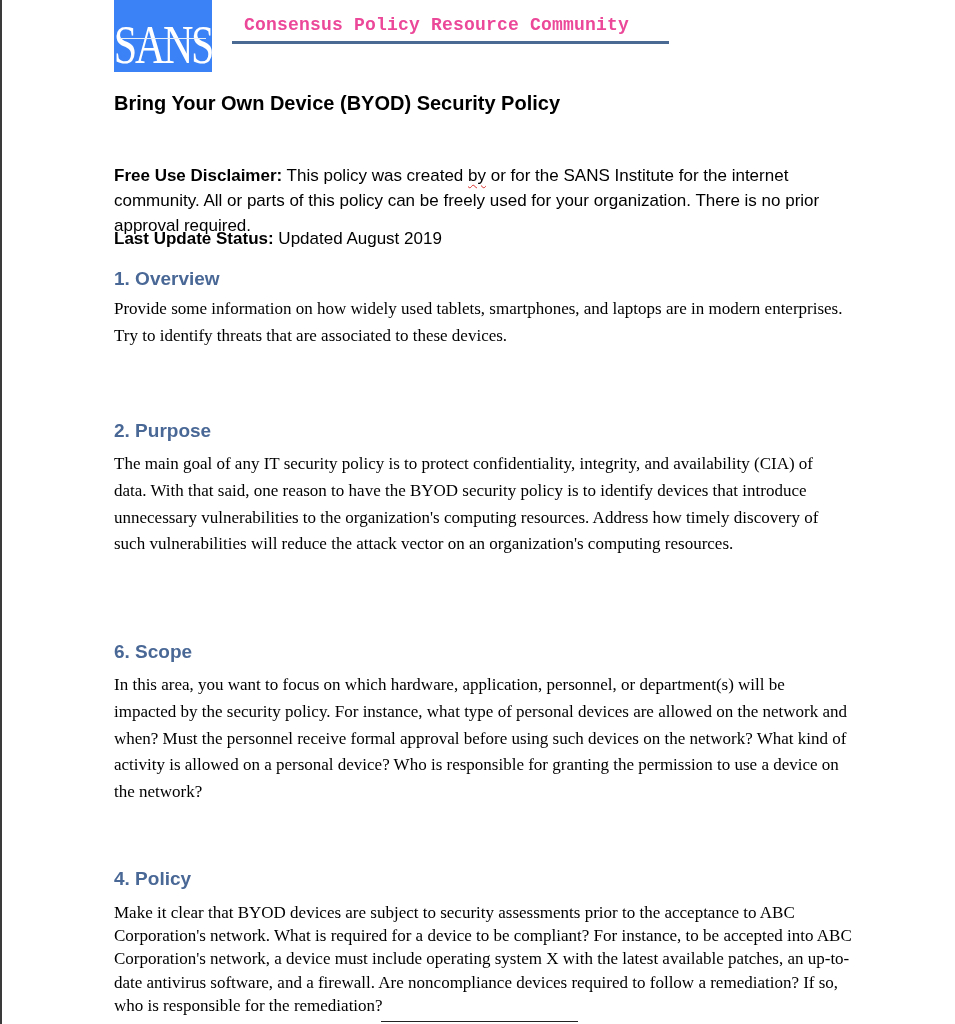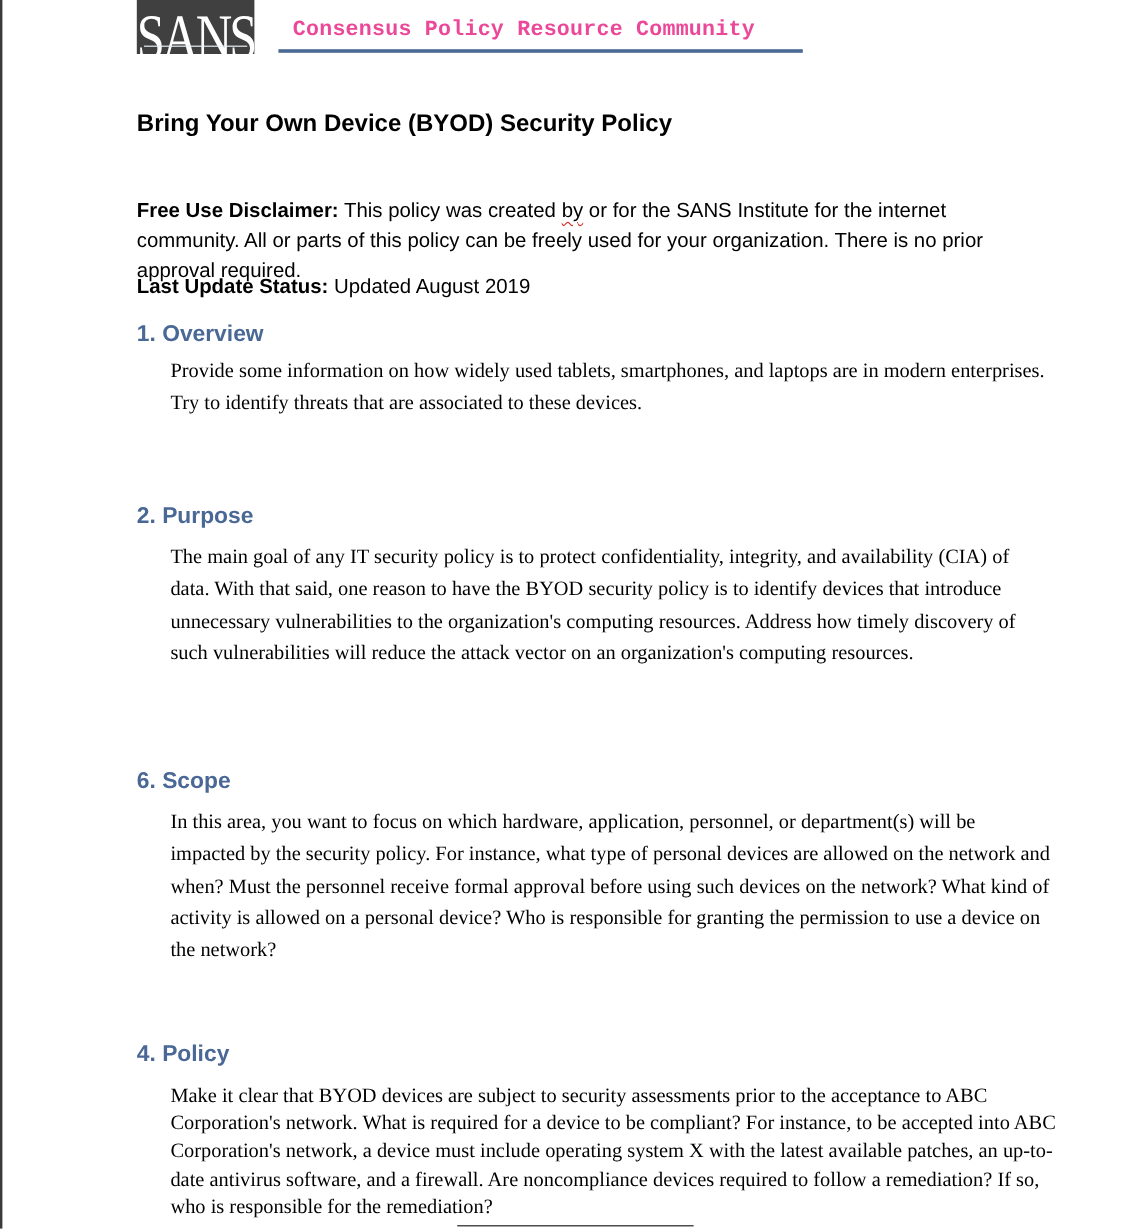--- a/index.html
+++ b/index.html
@@ -7,23 +7,23 @@
     width: 955px; height: 1024px; overflow: hidden; position: relative;
     background: #ffffff;
     font-family: "Liberation Serif", serif;
     color: #000;
   }
   .left-border {
     position: absolute; left: 0; top: 0; width: 2px; height: 1024px;
     background: #3a3a3a;
   }
   .logo {
-    position: absolute; left: 114px; top: 0; width: 98px; height: 45px;
-    background: #404040;
-    display: flex; align-items: flex-start; justify-content: center;
+    position: absolute; left: 114px; top: 0; width: 98px; height: 72px;
+    background: #3b82f6;
+    display: flex; align-items: flex-end; justify-content: center;
     overflow: hidden;
   }
   .logo-text {
     font-family: "Liberation Serif", serif;
     color: #fff; font-size: 54px; letter-spacing: -3px;
     transform: scaleX(0.78); line-height: 1; margin-top: 4px;
     position: relative;
   }
   .logo-line {
     position: absolute; left: 6px; right: 6px; top: 38px; height: 1px;
@@ -55,21 +55,20 @@
   }
   .section-h {
     position: absolute; left: 114px;
     font-family: Liberation Sans, sans-serif; font-weight: bold;
     font-size: 19px; color: #4a6896;
   }
   .section-body {
     position: absolute; left: 114px; width: 735px;
     font-family: "Liberation Serif", serif; font-size: 17px;
     line-height: 26.8px;
-    margin-left: 28px;
   }
   .section-body.tight { line-height: 23.2px; width: 740px; }
   .bottom-rule {
     position: absolute; left: 381px; top: 1021px; width: 197px; height: 1px;
     background: #222;
   }
 </style>
 </head>
 <body>
 

